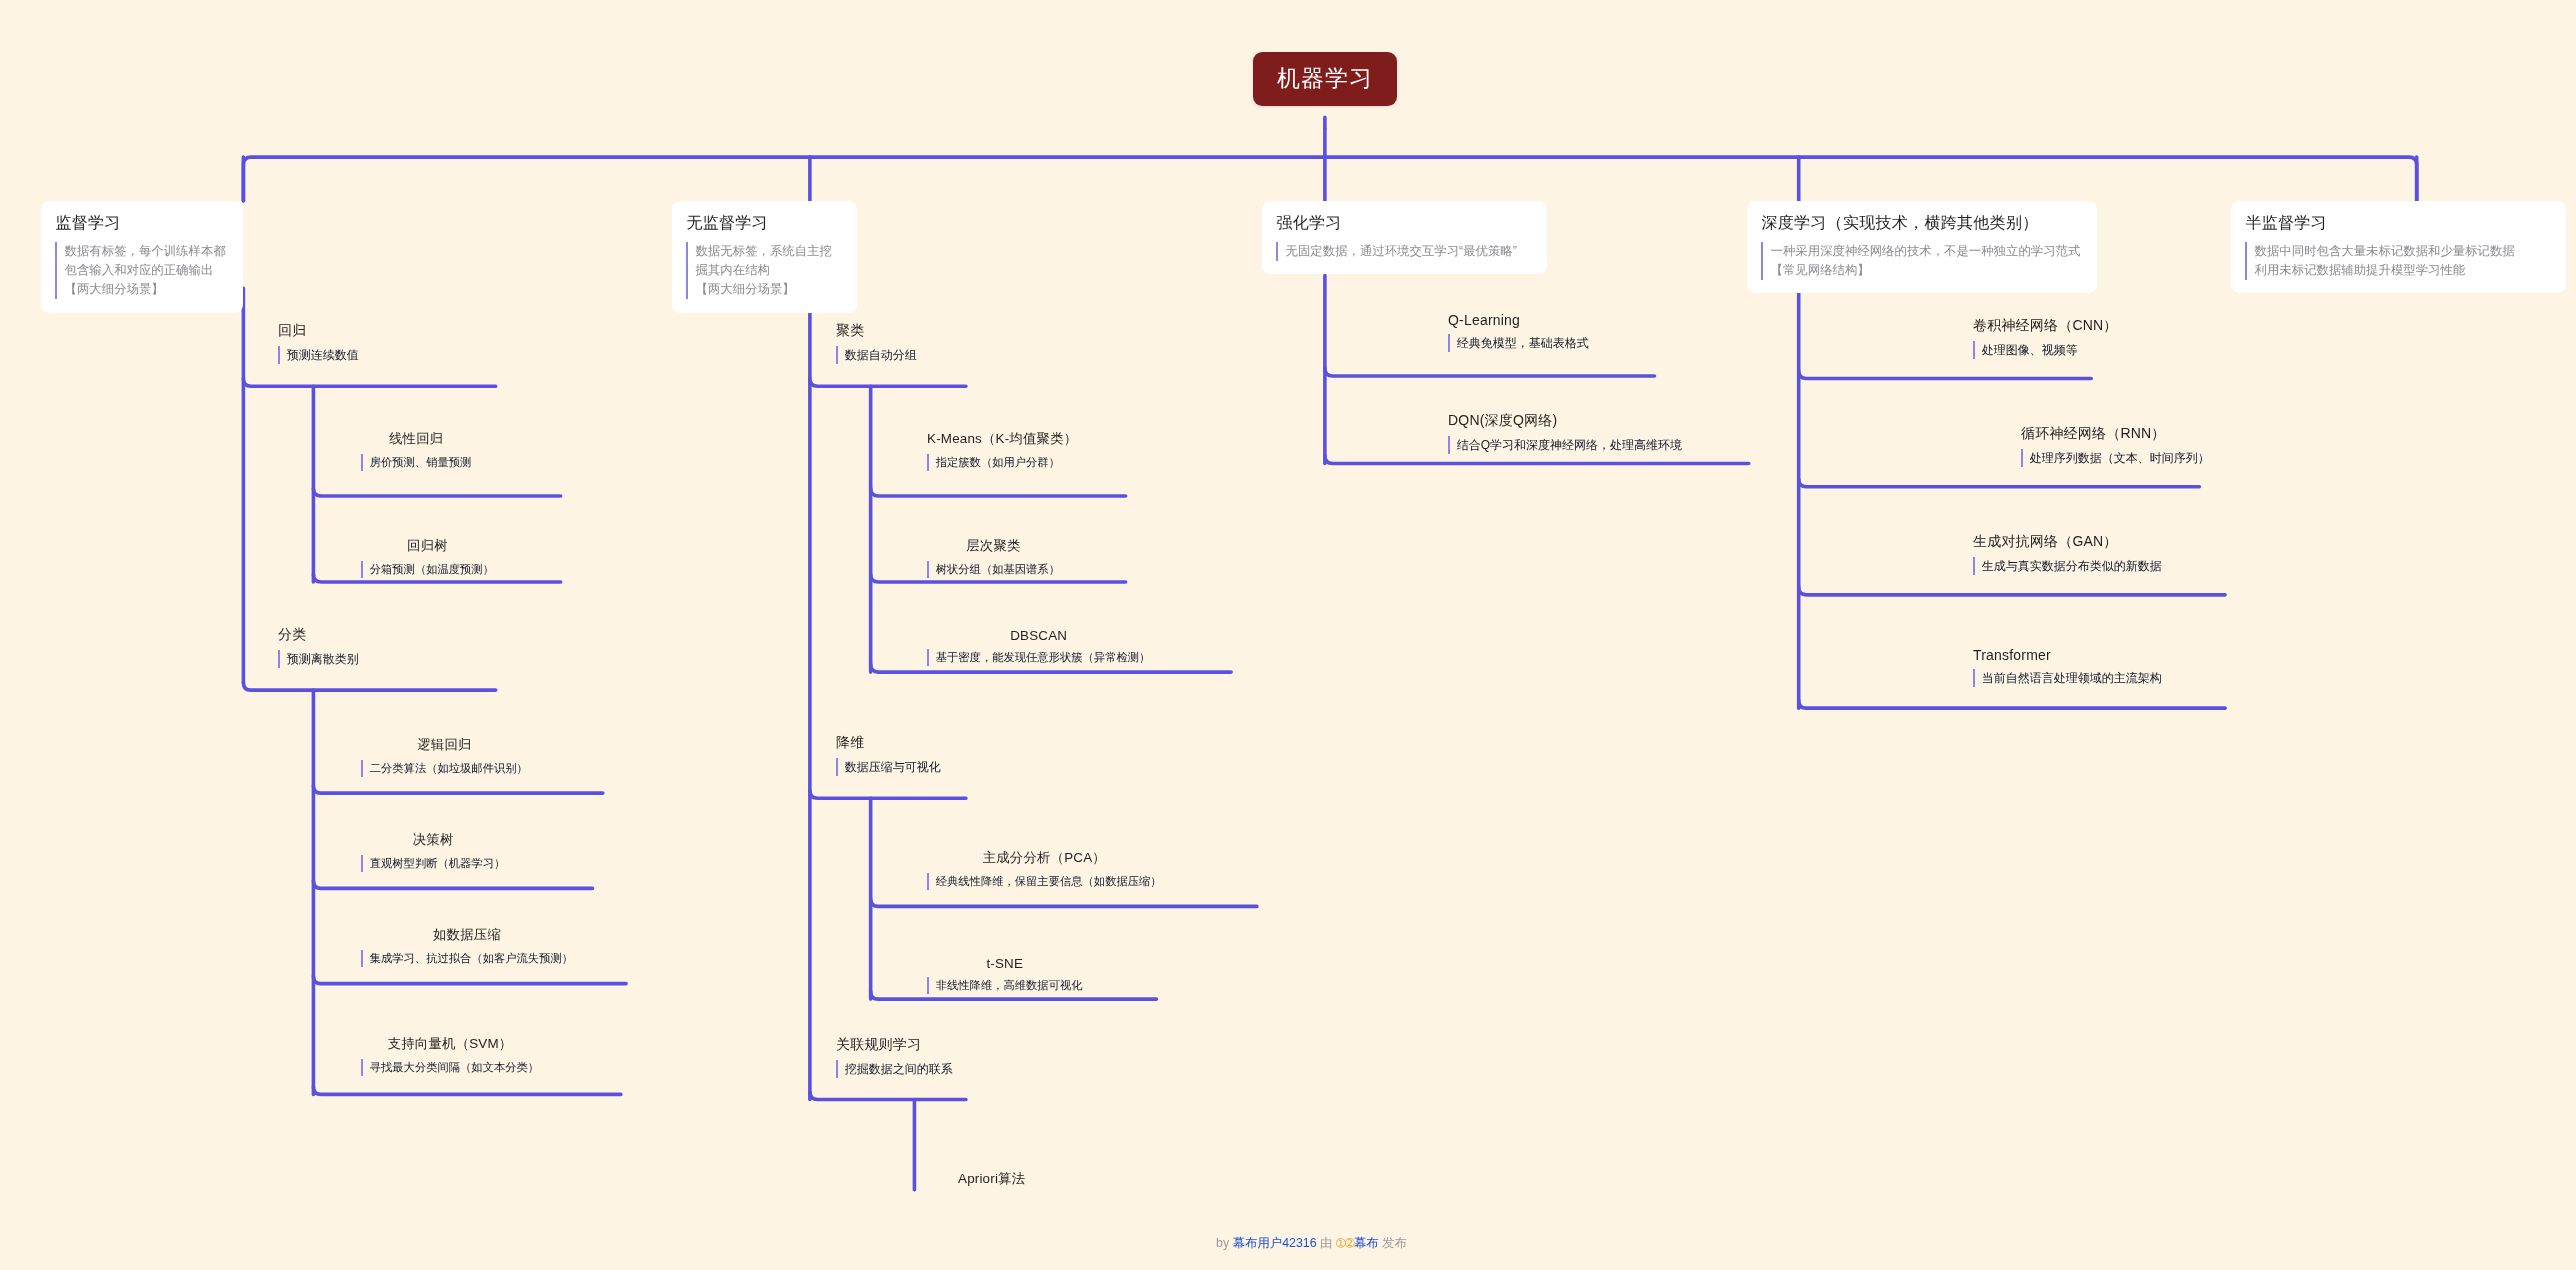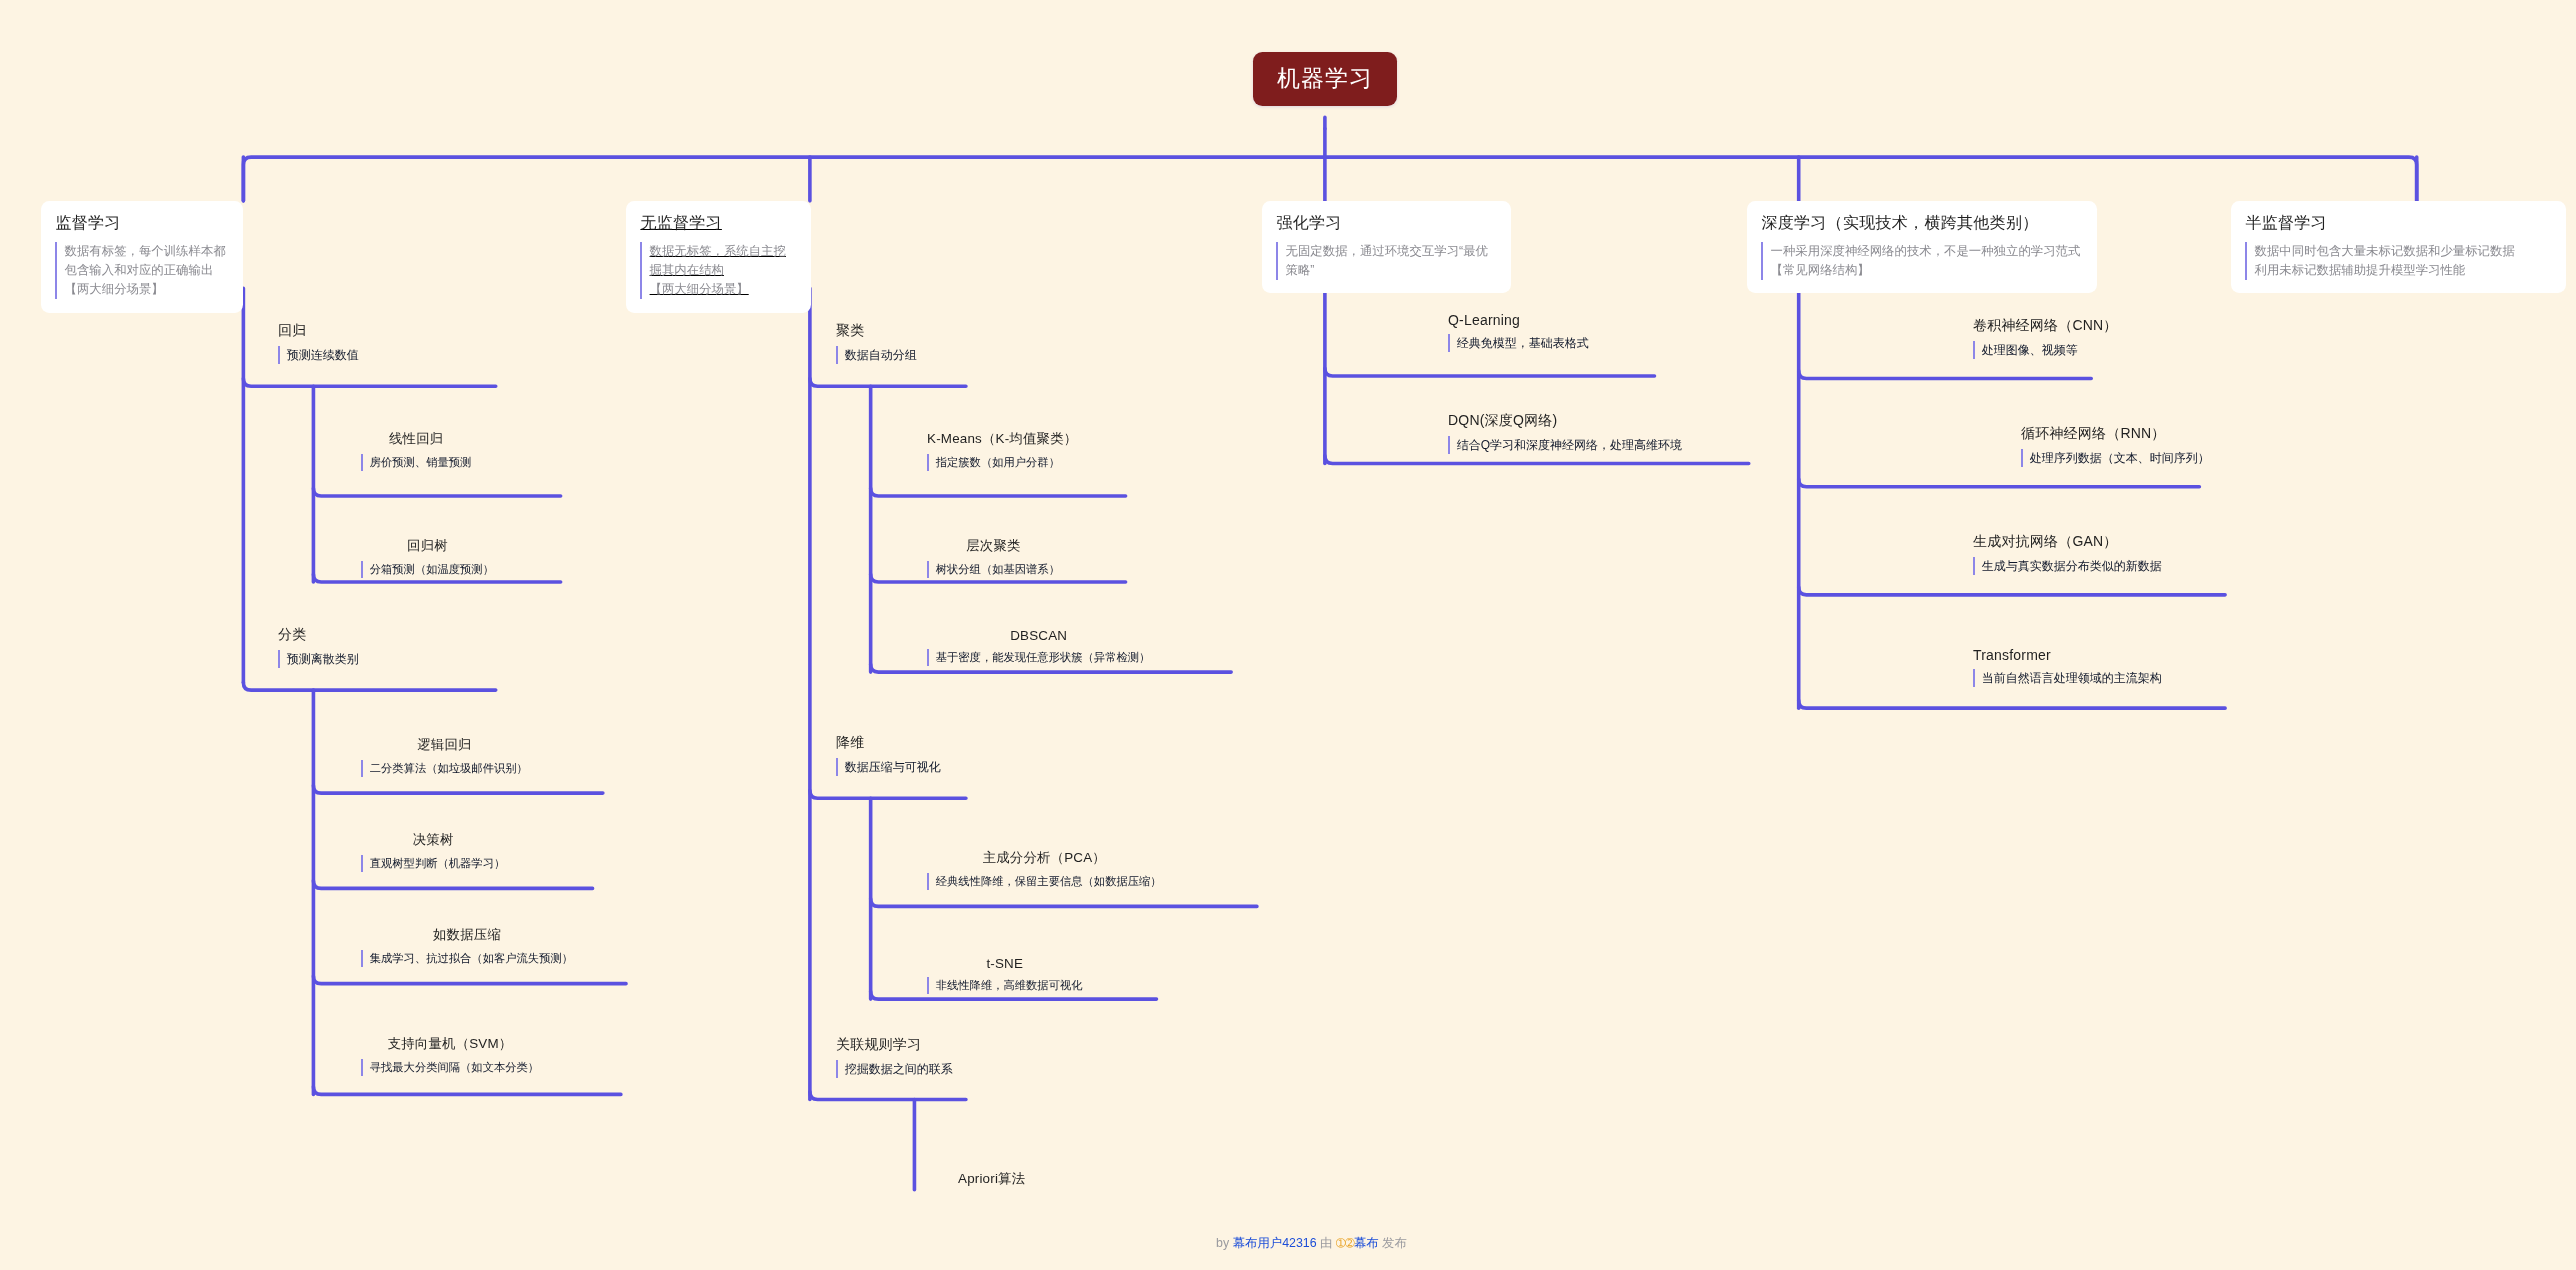--- a/index.html
+++ b/index.html
@@ -155,27 +155,27 @@
   <div class="root-node" style="left:1253px;top:52px;">
     <span>机器学习</span>
   </div>
 
   <div class="branch-card" style="left:41px;top:201px;width:202px;">
     <div class="branch-title">监督学习</div>
     <div class="branch-desc">数据有标签，每个训练样本都包含输入和对应的正确输出
 【两大细分场景】</div>
   </div>
 
-  <div class="branch-card" style="left:626px;top:201px;width:185px;text-decoration:underline;">
+  <div class="branch-card" style="left:672px;top:201px;width:185px;">
     <div class="branch-title">无监督学习</div>
     <div class="branch-desc">数据无标签，系统自主挖掘其内在结构
 【两大细分场景】</div>
   </div>
 
-  <div class="branch-card" style="left:1262px;top:201px;width:249px;">
+  <div class="branch-card" style="left:1262px;top:201px;width:285px;">
     <div class="branch-title">强化学习</div>
     <div class="branch-desc">无固定数据，通过环境交互学习“最优策略”</div>
   </div>
 
   <div class="branch-card" style="left:1747px;top:201px;width:350px;">
     <div class="branch-title">深度学习（实现技术，横跨其他类别）</div>
     <div class="branch-desc">一种采用深度神经网络的技术，不是一种独立的学习范式
 【常见网络结构】</div>
   </div>
 

